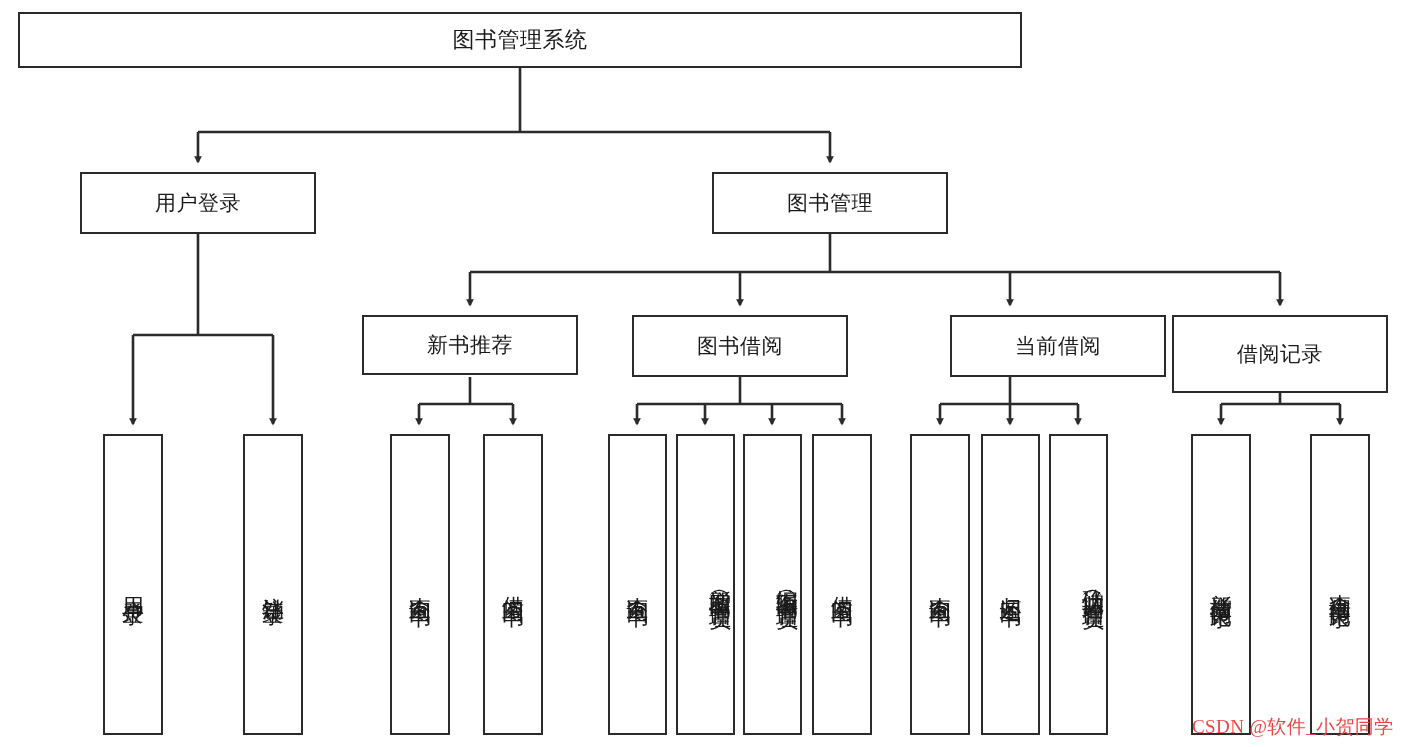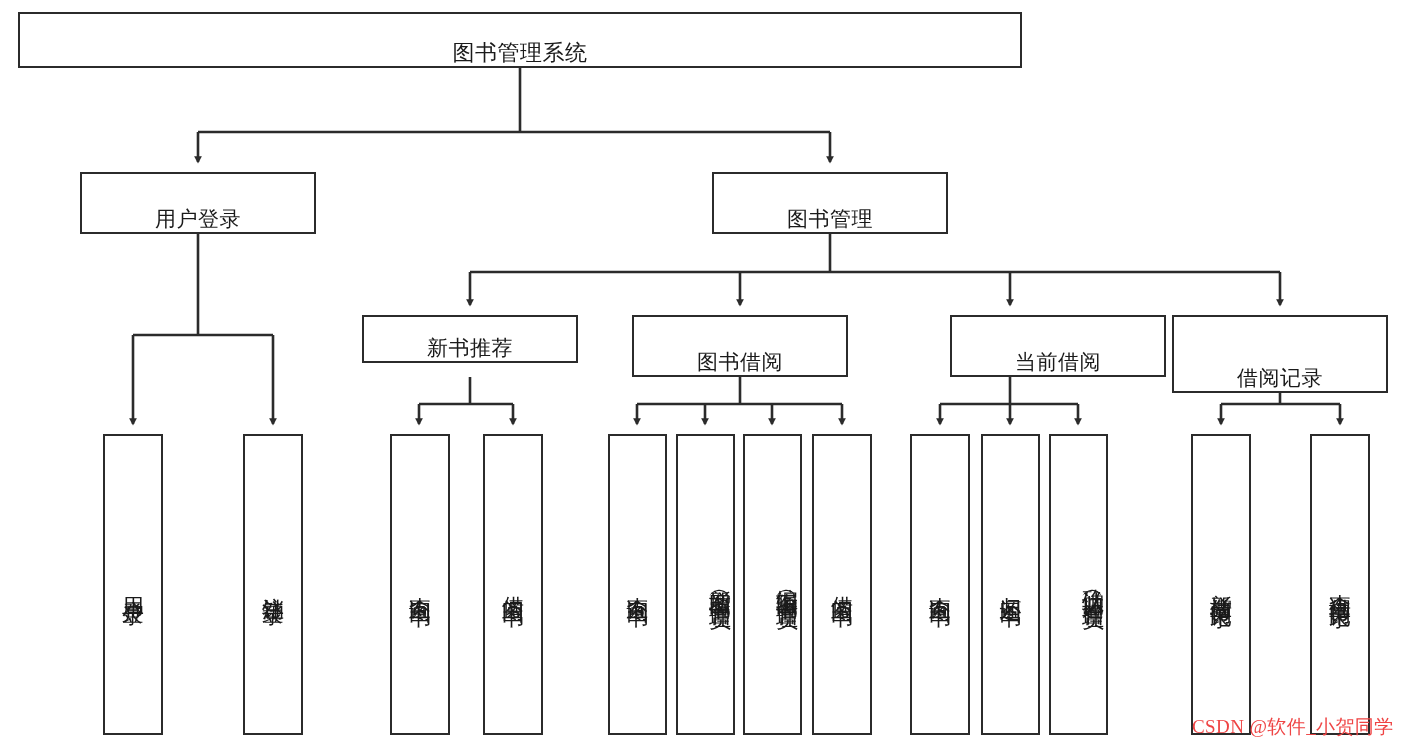--- a/index.html
+++ b/index.html
@@ -27,21 +27,21 @@
     width: 1405px;
     height: 747px;
     pointer-events: none;
   }
   .node {
     position: absolute;
     box-sizing: border-box;
     background: #ffffff;
     border: 2px solid #2b2b2b;
     display: flex;
-    align-items: flex-end;
+    align-items: center;
     justify-content: center;
     color: #1a1a1a;
     line-height: 1.18;
   }
   .node-h {
     font-size: 21px;
     letter-spacing: 0.5px;
   }
   .node-root {
     font-size: 22px;
@@ -136,21 +136,21 @@
     <span>图书管理系统</span>
   </div>
 
   <div class="node node-h" style="left:80px; top:172px; width:236px; height:62px;">
     <span>用户登录</span>
   </div>
   <div class="node node-h" style="left:712px; top:172px; width:236px; height:62px;font-family:Liberation Serif, serif;">
     <span>图书管理</span>
   </div>
 
-  <div class="node node-h" style="left:362px; top:315px; width:216px; height:48px;">
+  <div class="node node-h" style="left:362px; top:315px; width:216px; height:60px;">
     <span>新书推荐</span>
   </div>
   <div class="node node-h" style="left:632px; top:315px; width:216px; height:62px;">
     <span>图书借阅</span>
   </div>
   <div class="node node-h" style="left:902px; top:315px; width:216px; height:62px;margin-left:48px;">
     <span>当前借阅</span>
   </div>
   <div class="node node-h" style="left:1172px; top:315px; width:216px; height:78px;">
     <span>借阅记录</span>

